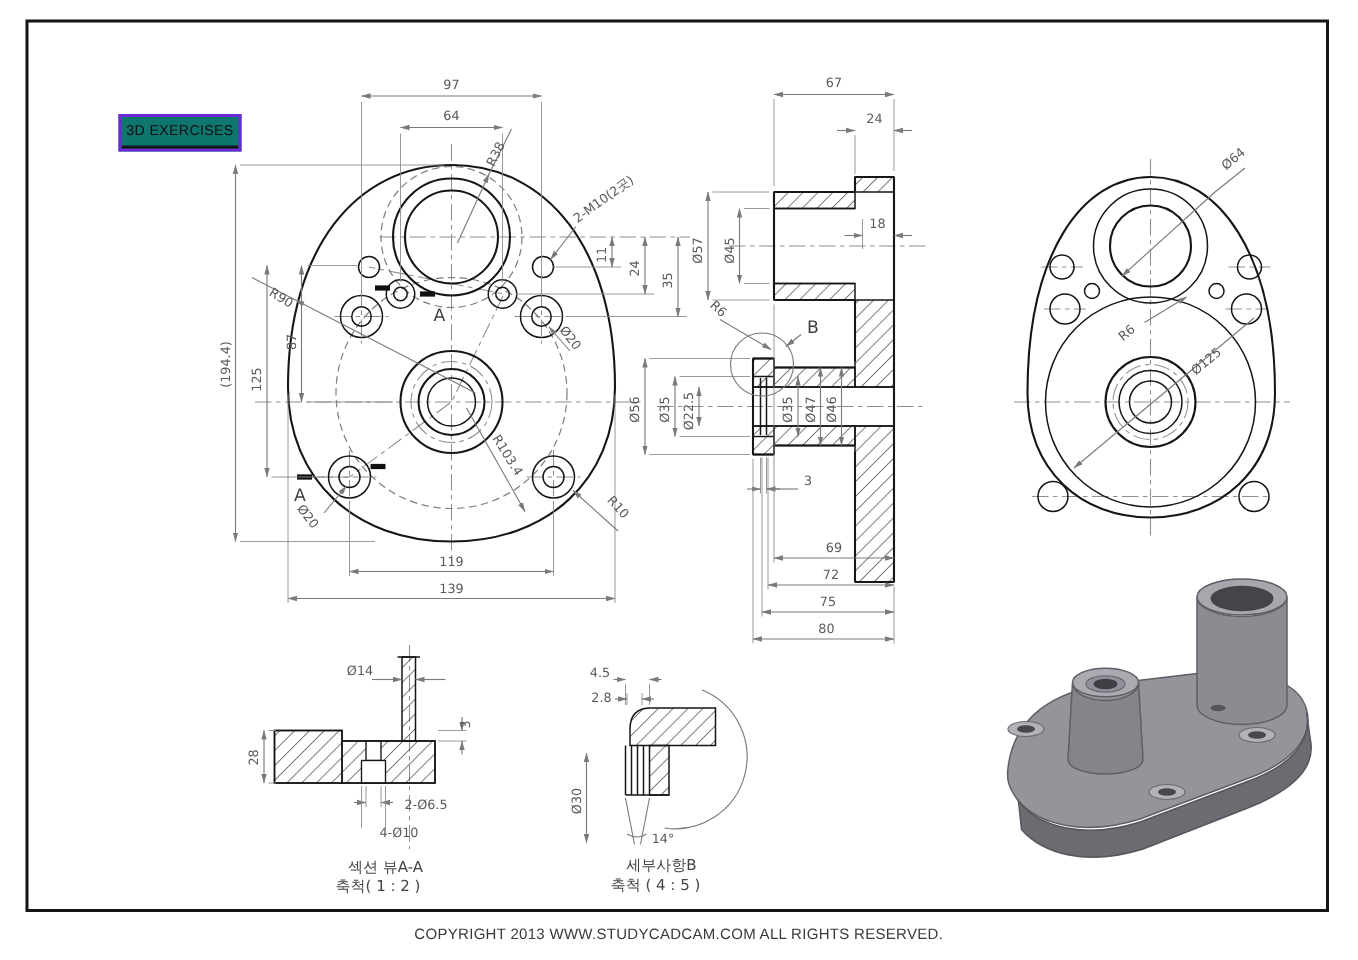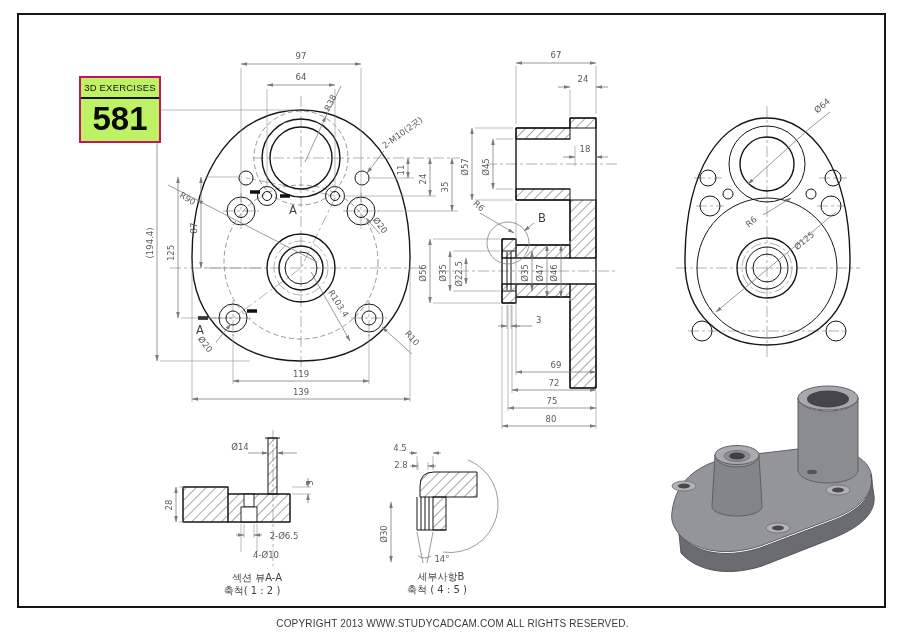--- a/index.html
+++ b/index.html
@@ -1,18 +1,18 @@
 <!DOCTYPE html>
 <html><head>
 <meta charset="utf-8">
 <style>
   html,body{margin:0;padding:0;background:#fff}
   body{width:905px;height:640px;position:relative;font-family:"DejaVu Sans",sans-serif;overflow:hidden}
   .frame{position:absolute;left:17px;top:13px;width:869px;height:595px;border:2px solid #151515;box-sizing:border-box;background:#fff}
-  .tblock{position:absolute;left:79px;top:76px;width:78px;border:2px solid #be185d;background:#bef264;z-index:3}
+  .tblock{position:absolute;left:79px;top:76px;width:78px;border:2px solid #6d28d9;background:#0f766e;z-index:3}
   .tblock .hd{border-bottom:2px solid #151515;font-size:9.5px;text-align:center;padding:4px 1px;letter-spacing:.2px;color:#111;font-family:"Liberation Sans",sans-serif}
   .tblock .num{font-size:33px;font-weight:bold;text-align:center;padding:1px 0 3px;color:#0a0a0a;font-family:"Liberation Sans",sans-serif}
   .footer{position:absolute;left:0;top:618px;width:905px;text-align:center;font-size:10px;color:#3a3a3a;letter-spacing:.2px;font-family:"Liberation Sans",sans-serif}
   svg.sheet{position:absolute;left:0;top:0;z-index:2}
   svg text{font-family:"DejaVu Sans",sans-serif;font-size:8.5px;fill:#5a5a5a}
   svg text.big{font-size:11.5px;fill:#3f3f3f}
   svg text.cap{font-size:10px;fill:#444}
   .ol{stroke:#161616;stroke-width:1.4;fill:none;stroke-linejoin:round}
   .o2{stroke:#161616;stroke-width:1;fill:none}
   .dim{stroke:#7a7a7a;stroke-width:.75;fill:none}
@@ -25,21 +25,20 @@
   .da{marker-start:url(#as);marker-end:url(#ae)}
   .de{marker-end:url(#ae)}
 </style>
 </head>
 <body>
 
 <div class="frame"></div>
 
 <div class="tblock">
   <div class="hd">3D EXERCISES</div>
-  <div class="num">581</div>
 </div>
 
 <svg class="sheet" width="905" height="640" viewBox="0 0 905 640">
   <defs>
     <pattern id="hatch" width="7" height="7" patternTransform="rotate(45)" patternUnits="userSpaceOnUse">
       <line x1="0" y1="0" x2="0" y2="7" stroke="#3c3c3c" stroke-width="0.9"></line>
     </pattern>
     <marker id="as" markerWidth="10" markerHeight="7" refX="1" refY="3" orient="auto">
         <path d="M9,0.6 L0.5,3 L9,5.4 Z" fill="#7a7a7a"></path>
       </marker>

